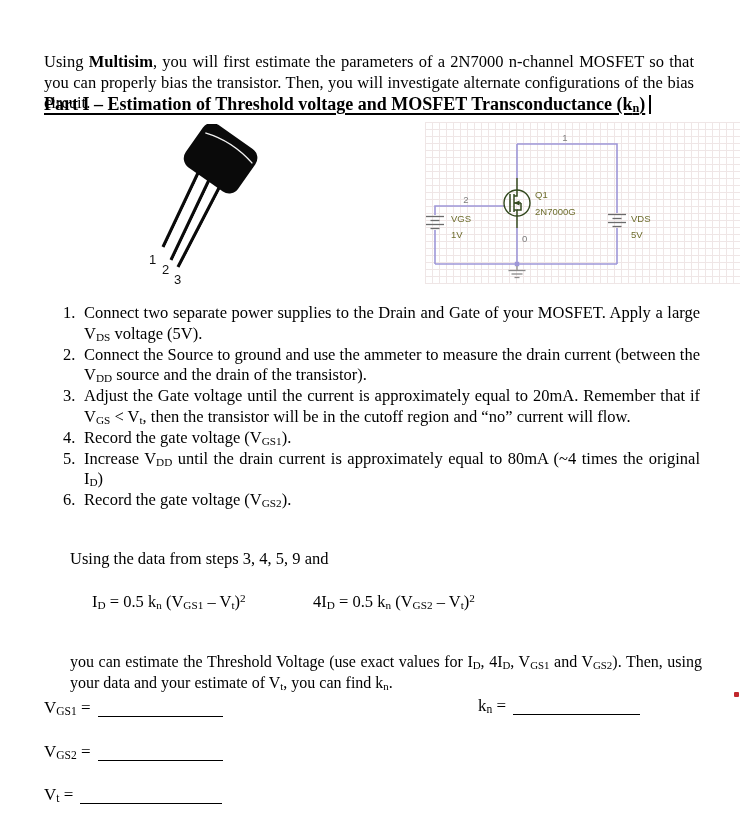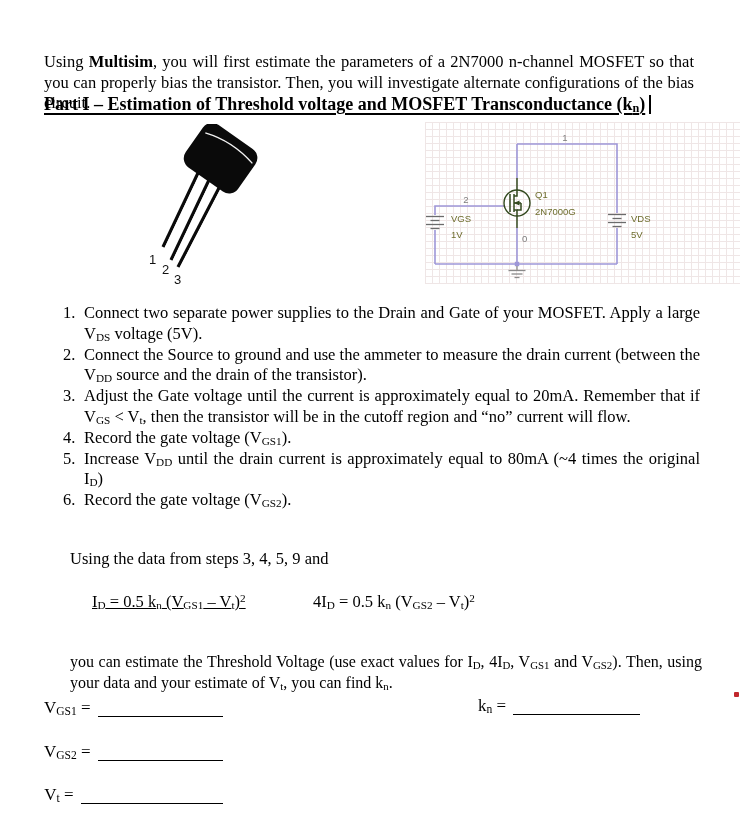--- a/index.html
+++ b/index.html
@@ -21,31 +21,31 @@
   .olive-label{font-family:"Liberation Sans",sans-serif;font-size:9.5px;fill:var(--label-olive,#6e6e2e);}
   .pin-label{font-family:"Liberation Sans",sans-serif;font-size:13px;fill:#111;}
 
   .steps{position:absolute;left:44px;top:303px;width:656px;font-size:16.5px;line-height:20.8px;}
   .step{display:flex;padding-left:19px;}
   .step .num{width:21px;flex:0 0 21px;}
   .step .stext{flex:1;text-align:justify;}
 
   .using-line{position:absolute;left:70px;top:549px;font-size:16.5px;}
   .equations{position:absolute;left:0;top:592px;font-size:16.5px;}
-  .eq1{position:absolute;left:92px;white-space:nowrap;text-decoration:underline;}
+  .eq1{position:absolute;left:92px;white-space:nowrap;}
   .eq2{position:absolute;left:313px;white-space:nowrap;}
   .estimate-para{position:absolute;left:70px;top:636px;width:632px;font-size:16px;line-height:20.8px;text-align:justify;}
 
   sub{font-size:68%;vertical-align:-0.18em;line-height:0;}
   sup{font-size:68%;vertical-align:0.45em;line-height:0;}
 
   .blank-col{position:absolute;display:flex;flex-direction:column;gap:22.5px;font-size:17px;}
   .blank-col.left{left:44px;top:698px;}
   .blank-col.right{left:478px;top:696px;}
-  .blank-row{height:21px;white-space:nowrap;text-align:right;}
+  .blank-row{height:21px;white-space:nowrap;}
   .blank-line{display:inline-block;border-bottom:1.5px solid #000;height:17px;margin-left:7px;vertical-align:-4px;}
   .left .blank-row:nth-child(1) .blank-line{width:125px;}
   .left .blank-row:nth-child(2) .blank-line{width:125px;}
   .left .blank-row:nth-child(3) .blank-line{width:142px;}
   .right .blank-row:nth-child(1) .blank-line{width:127px;}
   .right .blank-row:nth-child(2) .blank-line{width:127px;}
   .right .blank-row:nth-child(3) .blank-line{width:146px;}
 
   .comment-marker{position:absolute;left:734px;top:692px;width:5px;height:5px;background:var(--marker,#c1272d);border-radius:1px;}
 </style>

